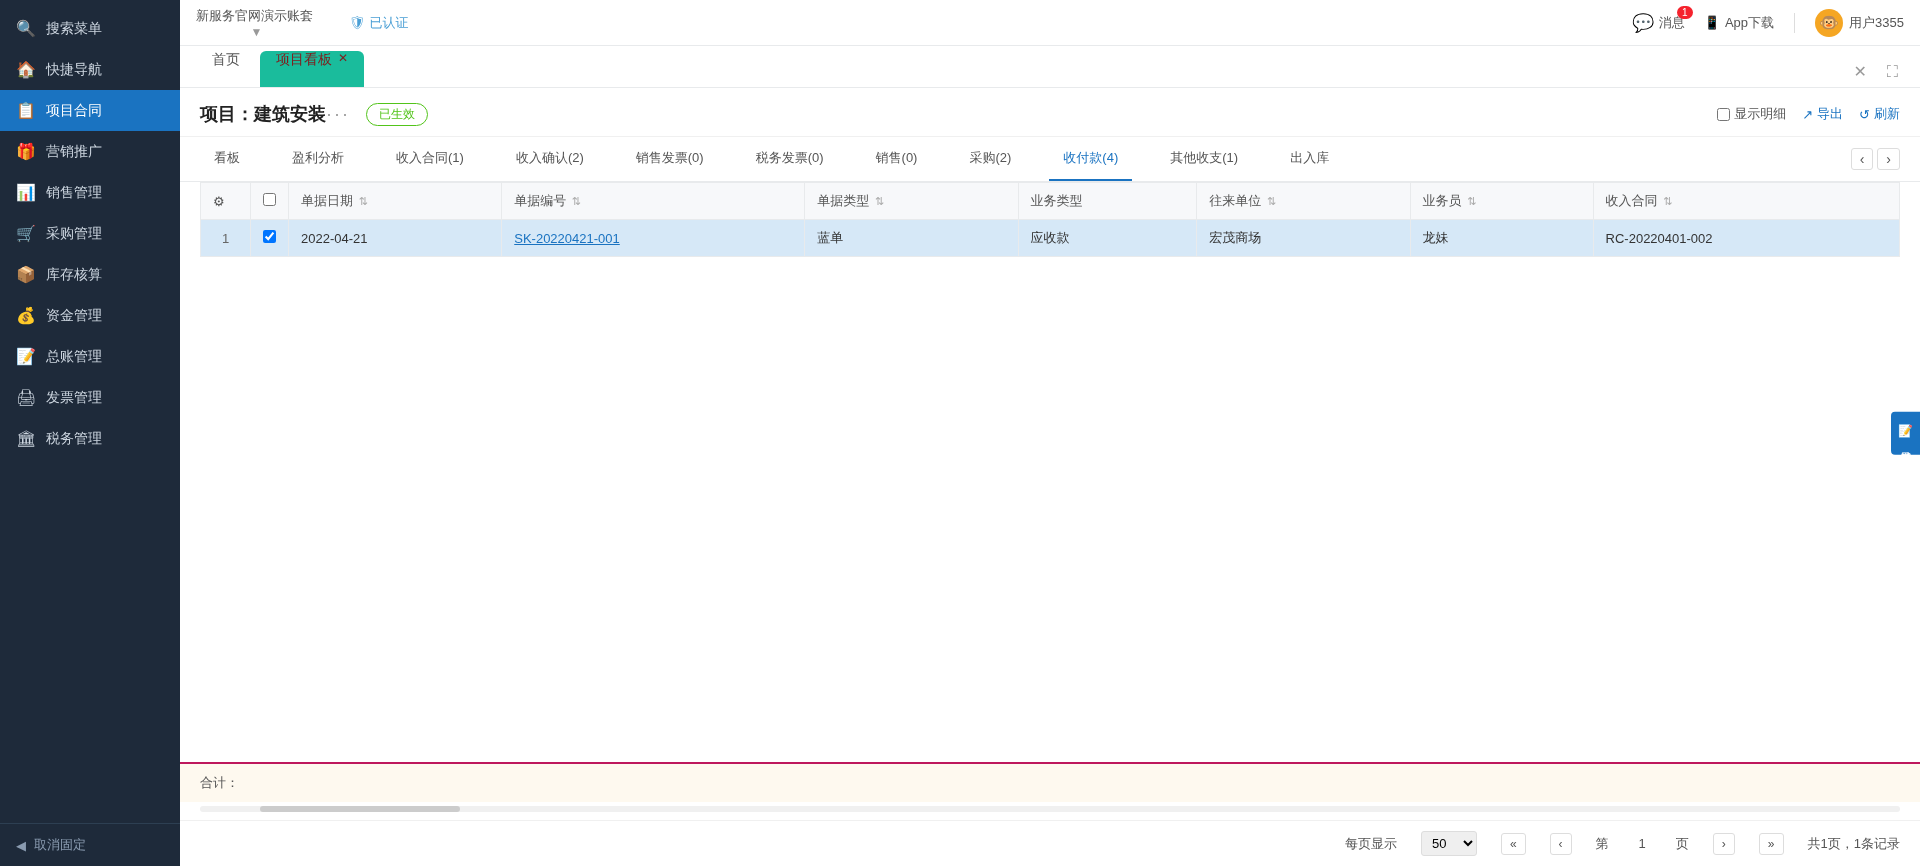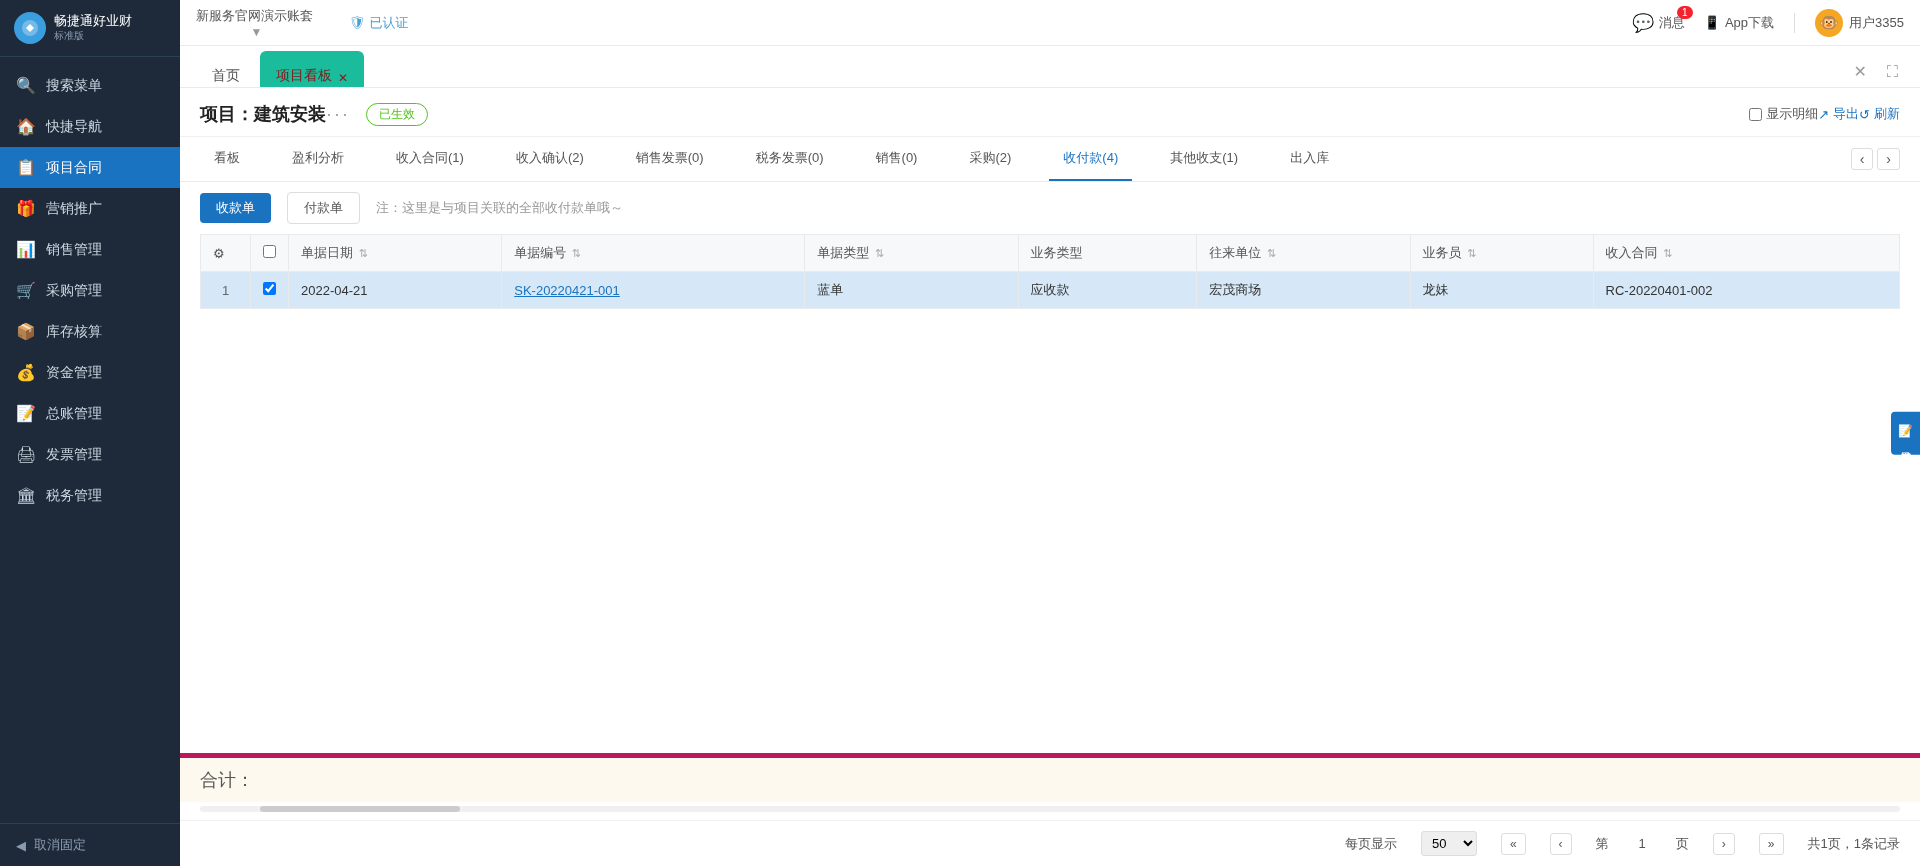--- a/index.html
+++ b/index.html
@@ -160,21 +160,21 @@
       background: #fff;
       display: flex;
       align-items: flex-end;
       padding: 0 16px;
       border-bottom: 1px solid #e8eaec;
       flex-shrink: 0;
     }
     .tab-item {
       height: 36px;
       display: flex;
-      align-items: flex-end;
+      align-items: flex-start;
       padding: 0 16px;
       font-size: 14px;
       color: #555;
       cursor: pointer;
       border-bottom: 2px solid transparent;
       margin-right: 4px;
     }
     .tab-item.active {
       background: #1abc9c;
       color: #7f1d1d;
@@ -230,20 +230,21 @@
       border: 1px solid #52c41a;
       color: #52c41a;
       border-radius: 12px;
       padding: 2px 12px;
       font-size: 12px;
     }
     .project-actions {
       margin-left: auto;
       display: flex;
       align-items: flex-end;
+      gap: 16px;
     }
     .project-actions label {
       display: flex;
       align-items: center;
       gap: 4px;
       font-size: 13px;
       color: #555;
       cursor: pointer;
     }
     .action-btn {
@@ -354,23 +355,23 @@
     }
     .data-table tr.selected td { background: #d6e8f7; }
     .data-table .row-num { text-align: center; color: #666; width: 50px; }
     .data-table .check-col { width: 36px; text-align: center; }
     .settings-col { width: 36px; text-align: center; }
     .link-text { color: #1a73c1; text-decoration: underline; cursor: pointer; }
 
     
     .summary-row {
       background: #fef9ef;
-      border-top: 5px solid #be185d;
+      border-top: 2px solid #be185d;
       padding: 10px 20px;
-      font-size: 18px;
+      font-size: 13px;
       color: #555;
       flex-shrink: 0;
     }
 
     
     .scrollbar-row {
       padding: 4px 20px 8px;
       flex-shrink: 0;
     }
     .scrollbar-track {
@@ -434,32 +435,20 @@
       z-index: 100;
       display: flex;
       align-items: center;
       gap: 4px;
     }
   </style>
 </head>
 <body>
 
 <div class="sidebar">
-  <div class="sidebar-logo">
-    <div class="sidebar-logo-icon">
-      <svg width="18" height="18" viewBox="0 0 18 18" fill="none">
-        <circle cx="9" cy="9" r="8" fill="#fff" opacity="0.3"></circle>
-        <path d="M5 9 L9 5 L13 9 L9 13 Z" fill="#fff"></path>
-      </svg>
-    </div>
-    <div>
-      <div class="sidebar-logo-text">畅捷通好业财</div>
-      <div class="sidebar-logo-sub">标准版</div>
-    </div>
-  </div>
   <div class="sidebar-nav">
 
   <div class="sidebar-item">
         <span class="icon">🔍</span>
         <span>搜索菜单</span>
       </div>
       <div class="sidebar-item">
         <span class="icon">🏠</span>
         <span>快捷导航</span>
       </div>
@@ -585,25 +574,20 @@
         <div class="sub-nav-item">采购(2)</div>
         <div class="sub-nav-item active">收付款(4)</div>
         <div class="sub-nav-item">其他收支(1)</div>
         <div class="sub-nav-item">出入库</div>
         <div class="sub-nav-arrows">
         <button class="nav-arrow">‹</button>
         <button class="nav-arrow">›</button>
       </div>
     </div>
 
-    <div class="filter-bar">
-      <button class="filter-btn">收款单</button>
-      <button class="filter-btn-outline">付款单</button>
-      <span class="filter-note">注：这里是与项目关联的全部收付款单哦～</span>
-    </div>
 
     <div class="table-container">
       <table class="data-table">
         <thead>
           <tr>
             <th class="settings-col">⚙</th>
             <th class="check-col">
               <input type="checkbox" style="">
             </th>
             <th class="sort-col">

